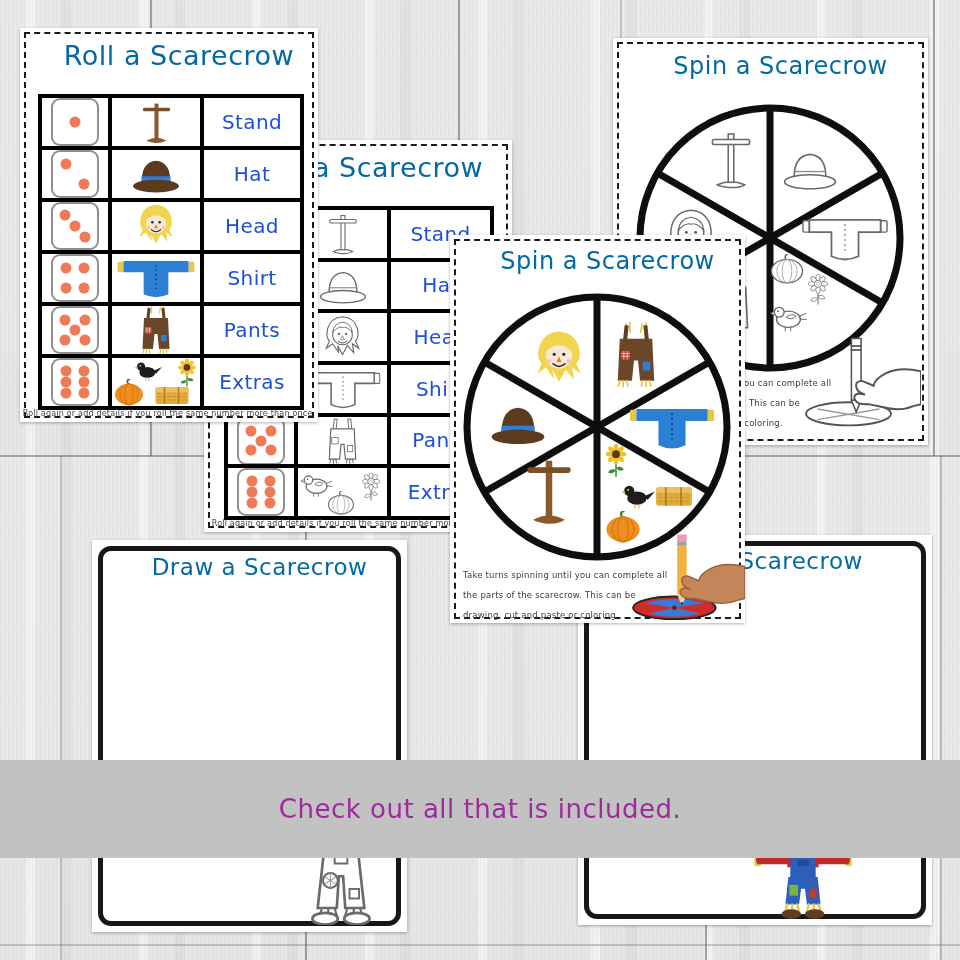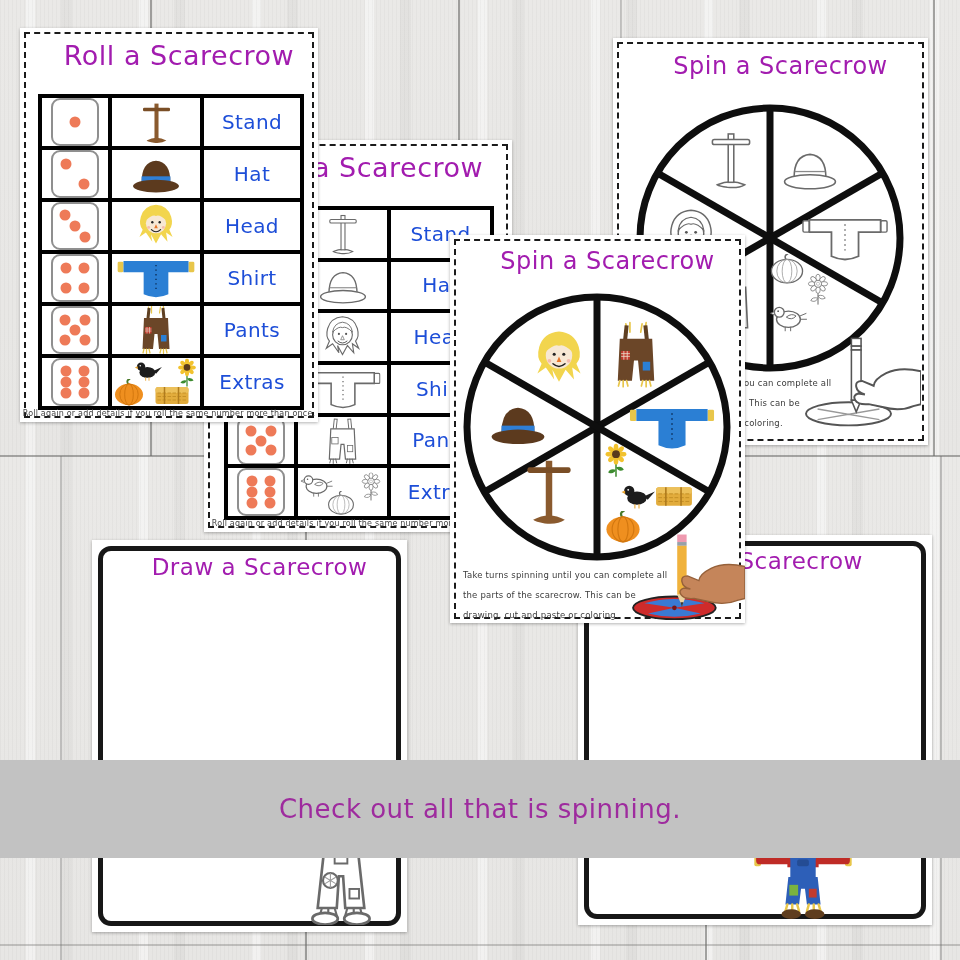--- a/index.html
+++ b/index.html
@@ -15,21 +15,21 @@
   }
   .wood-top{top:0;height:456px;}
   .wood-bottom{top:456px;height:504px;}
   .seam-v{position:absolute;top:0;bottom:0;width:2px;background:rgba(95,95,93,.55);}
   .seam-h{position:absolute;left:0;right:0;height:2px;background:rgba(105,105,103,.55);}
 
   
   .page{position:absolute;background:#fff;box-shadow:0 1px 3px rgba(0,0,0,.3);}
   .stitch{position:absolute;inset:4px;border:2.5px dashed #1b1b1b;pointer-events:none;}
   .thickbox{position:absolute;inset:6px;border:5px solid #171717;border-radius:13px;pointer-events:none;}
-  .ptitle{position:absolute;left:0;right:0;text-align:center;color:#a21caf;letter-spacing:.5px;white-space:nowrap;padding-left:20px;}
+  .ptitle{position:absolute;left:0;right:0;text-align:center;color:#0369a1;letter-spacing:.5px;white-space:nowrap;padding-left:20px;}
   .hand-text{position:absolute;color:#3c3c3c;font-size:8.5px;letter-spacing:.2px;}
   .hand-text div{height:20px;white-space:nowrap;}
 
   
   .rolltable{position:absolute;display:grid;border:2.5px solid #000;background:#fff;}
   .rt-row{display:contents;}
   .cell{border:2px solid #000;display:flex;align-items:center;justify-content:center;overflow:hidden;background:#fff;}
   .lbl{font-size:20px;color:#1d4ed8;letter-spacing:.4px;}
   .die{position:relative;width:44px;height:44px;background:#fff;border:2px solid #8f8f8f;border-radius:9px;}
   .die .dot{position:absolute;width:11px;height:11px;border-radius:50%;background:var(--die-dot,#ee7a58);transform:translate(-50%,-50%);}
@@ -590,16 +590,16 @@
       <div>Take turns spinning until you can complete all</div>
       <div>the parts of the scarecrow.  This can be</div>
       <div>drawing, cut and paste or coloring.</div>
     </div>
     <svg class="abs" style="left:182px;top:292px" width="113" height="94" viewBox="0 0 120 100">
       <use href="#hand-c"></use>
     </svg>
   </div>
 
   <div id="banner">
-    <span class="btext">Check out all that is spinning.</span>
+    <span class="btext">Check out all that is included.</span>
   </div>
 
 </div>
 
 </body></html>

